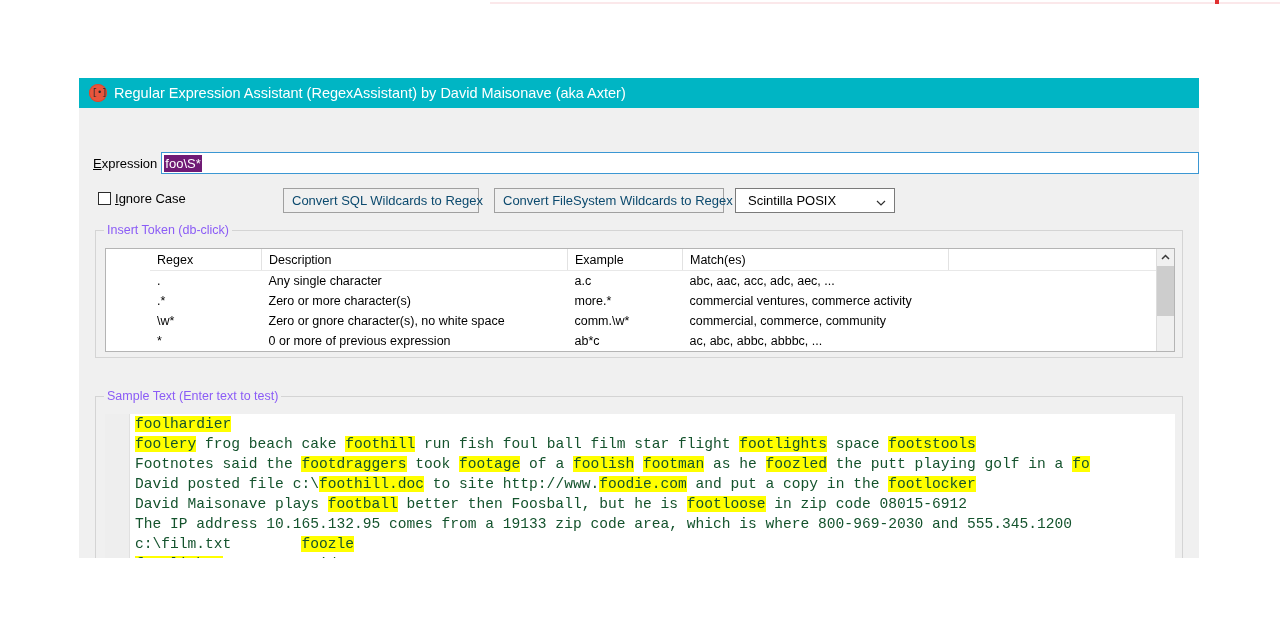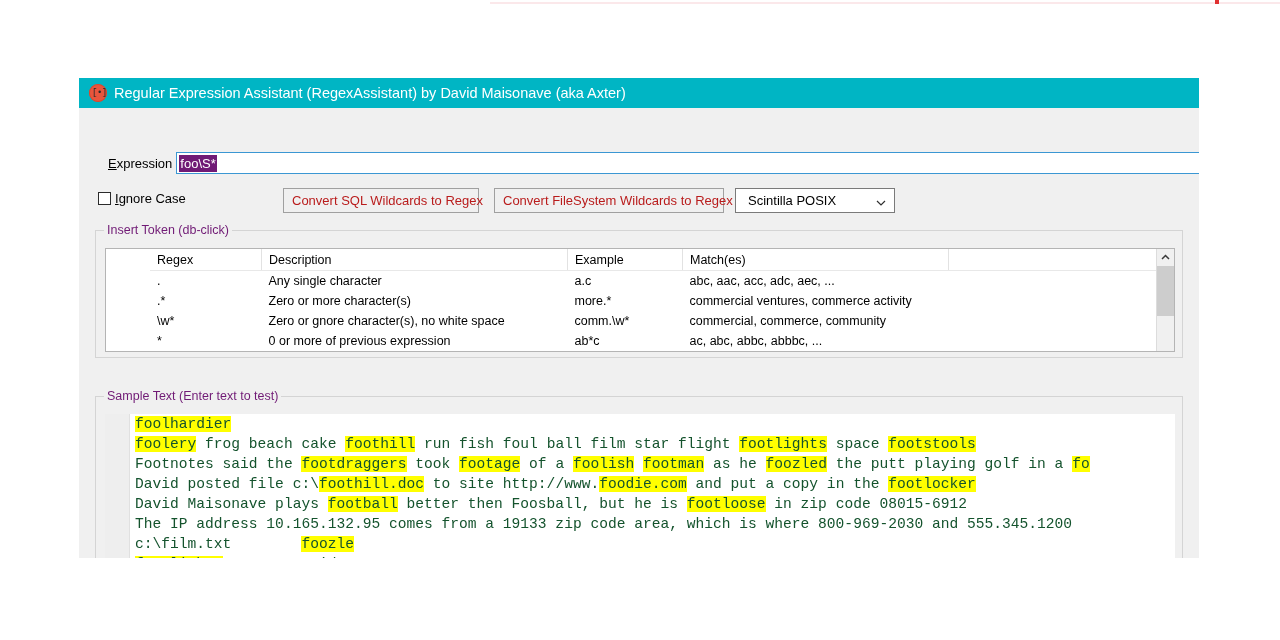--- a/index.html
+++ b/index.html
@@ -95,21 +95,20 @@
 
   
   .expr-row {
     position: absolute;
     left: 0px;
     top: 43px;
     width: 1120px;
     height: 24px;
     display: flex;
     align-items: center;
-    padding-left: 15px;
   }
   .expr-label {
     font-size: 13px;
     color: #000;
     margin-left: 14px;
     margin-right: 4px;
     white-space: nowrap;
   }
   .expr-label u { text-decoration: underline; }
   .expr-input {
@@ -165,21 +164,21 @@
 
   .btn {
     position: absolute;
     top: 0px;
     height: 25px;
     background: #f0f0f0;
     border: 1px solid #a0a0a0;
     box-sizing: border-box;
     font-family: "Liberation Sans", sans-serif;
     font-size: 13px;
-    color: #b91c1c;
+    color: #0c4a6e;
     line-height: 23px;
     text-align: center;
     white-space: nowrap;
     padding: 0 8px;
     cursor: default;
   }
   #btn-sql { left: 204px; width: 196px; }
   #btn-fs  { left: 415px; width: 230px; }
 
   .combo {
@@ -213,21 +212,21 @@
     box-sizing: border-box;
     border: 1px solid #d4d4d4;
   }
   .group-title {
     position: absolute;
     top: -8px;
     left: 8px;
     background: #f0f0f0;
     padding: 0 3px;
     font-size: 12.5px;
-    color: #701a75;
+    color: #8b5cf6;
     white-space: nowrap;
   }
   #group-token {
     left: 16px;
     top: 122px;
     width: 1088px;
     height: 128px;
   }
   #group-sample {
     left: 16px;

